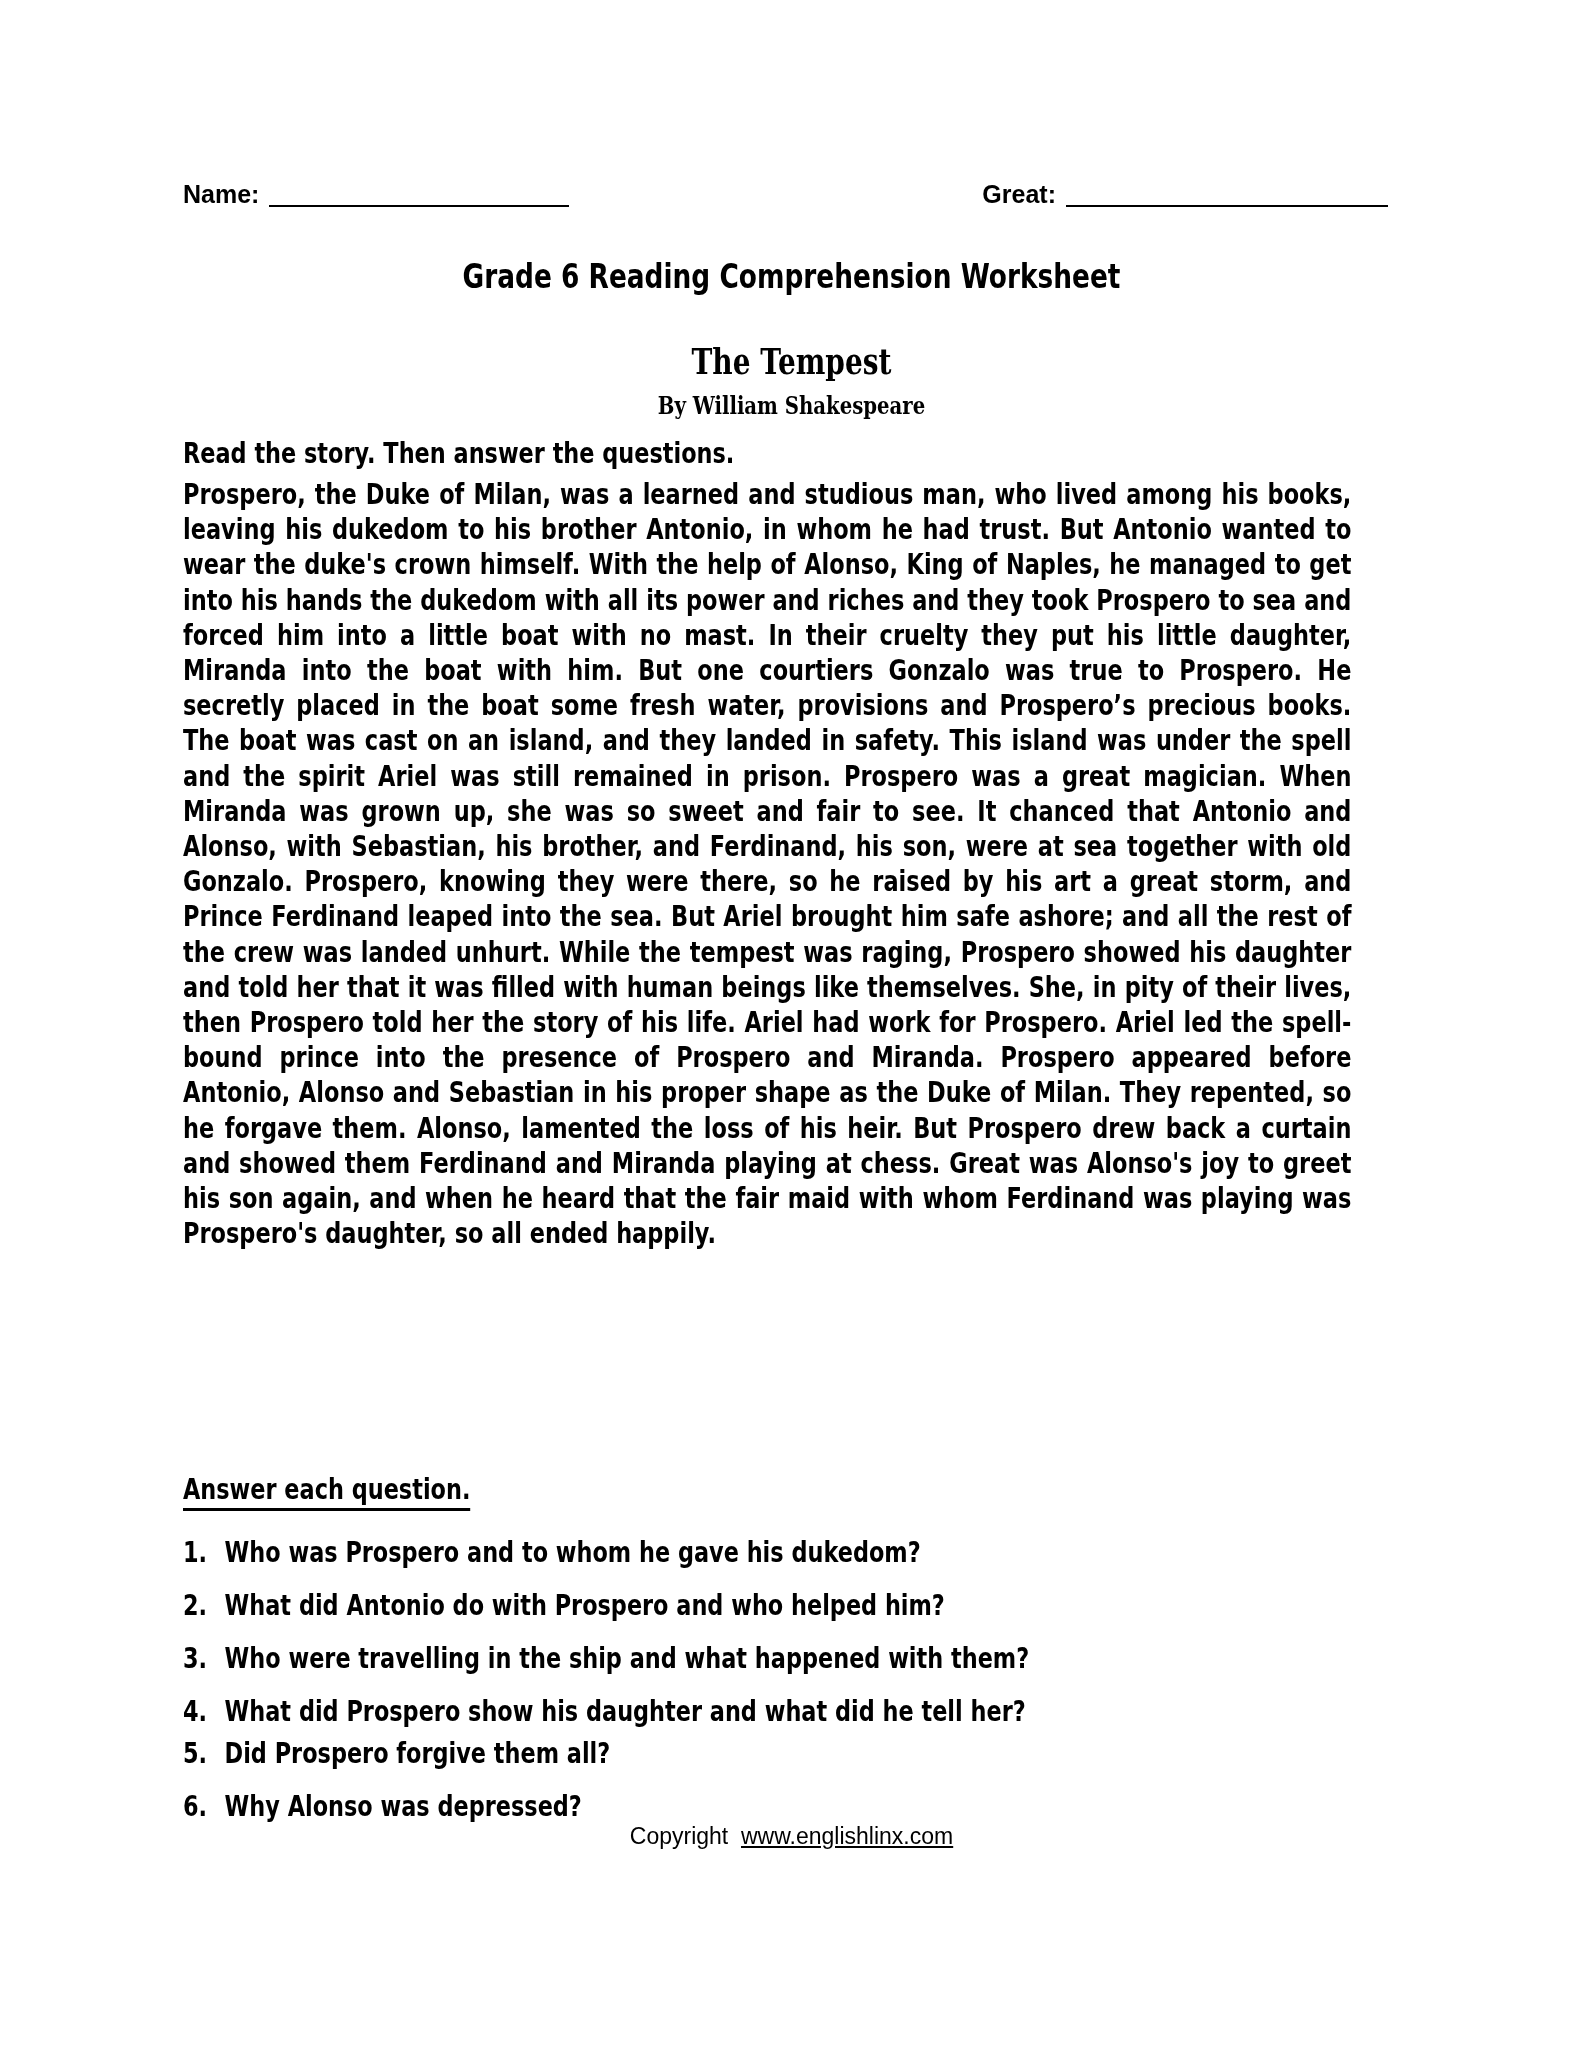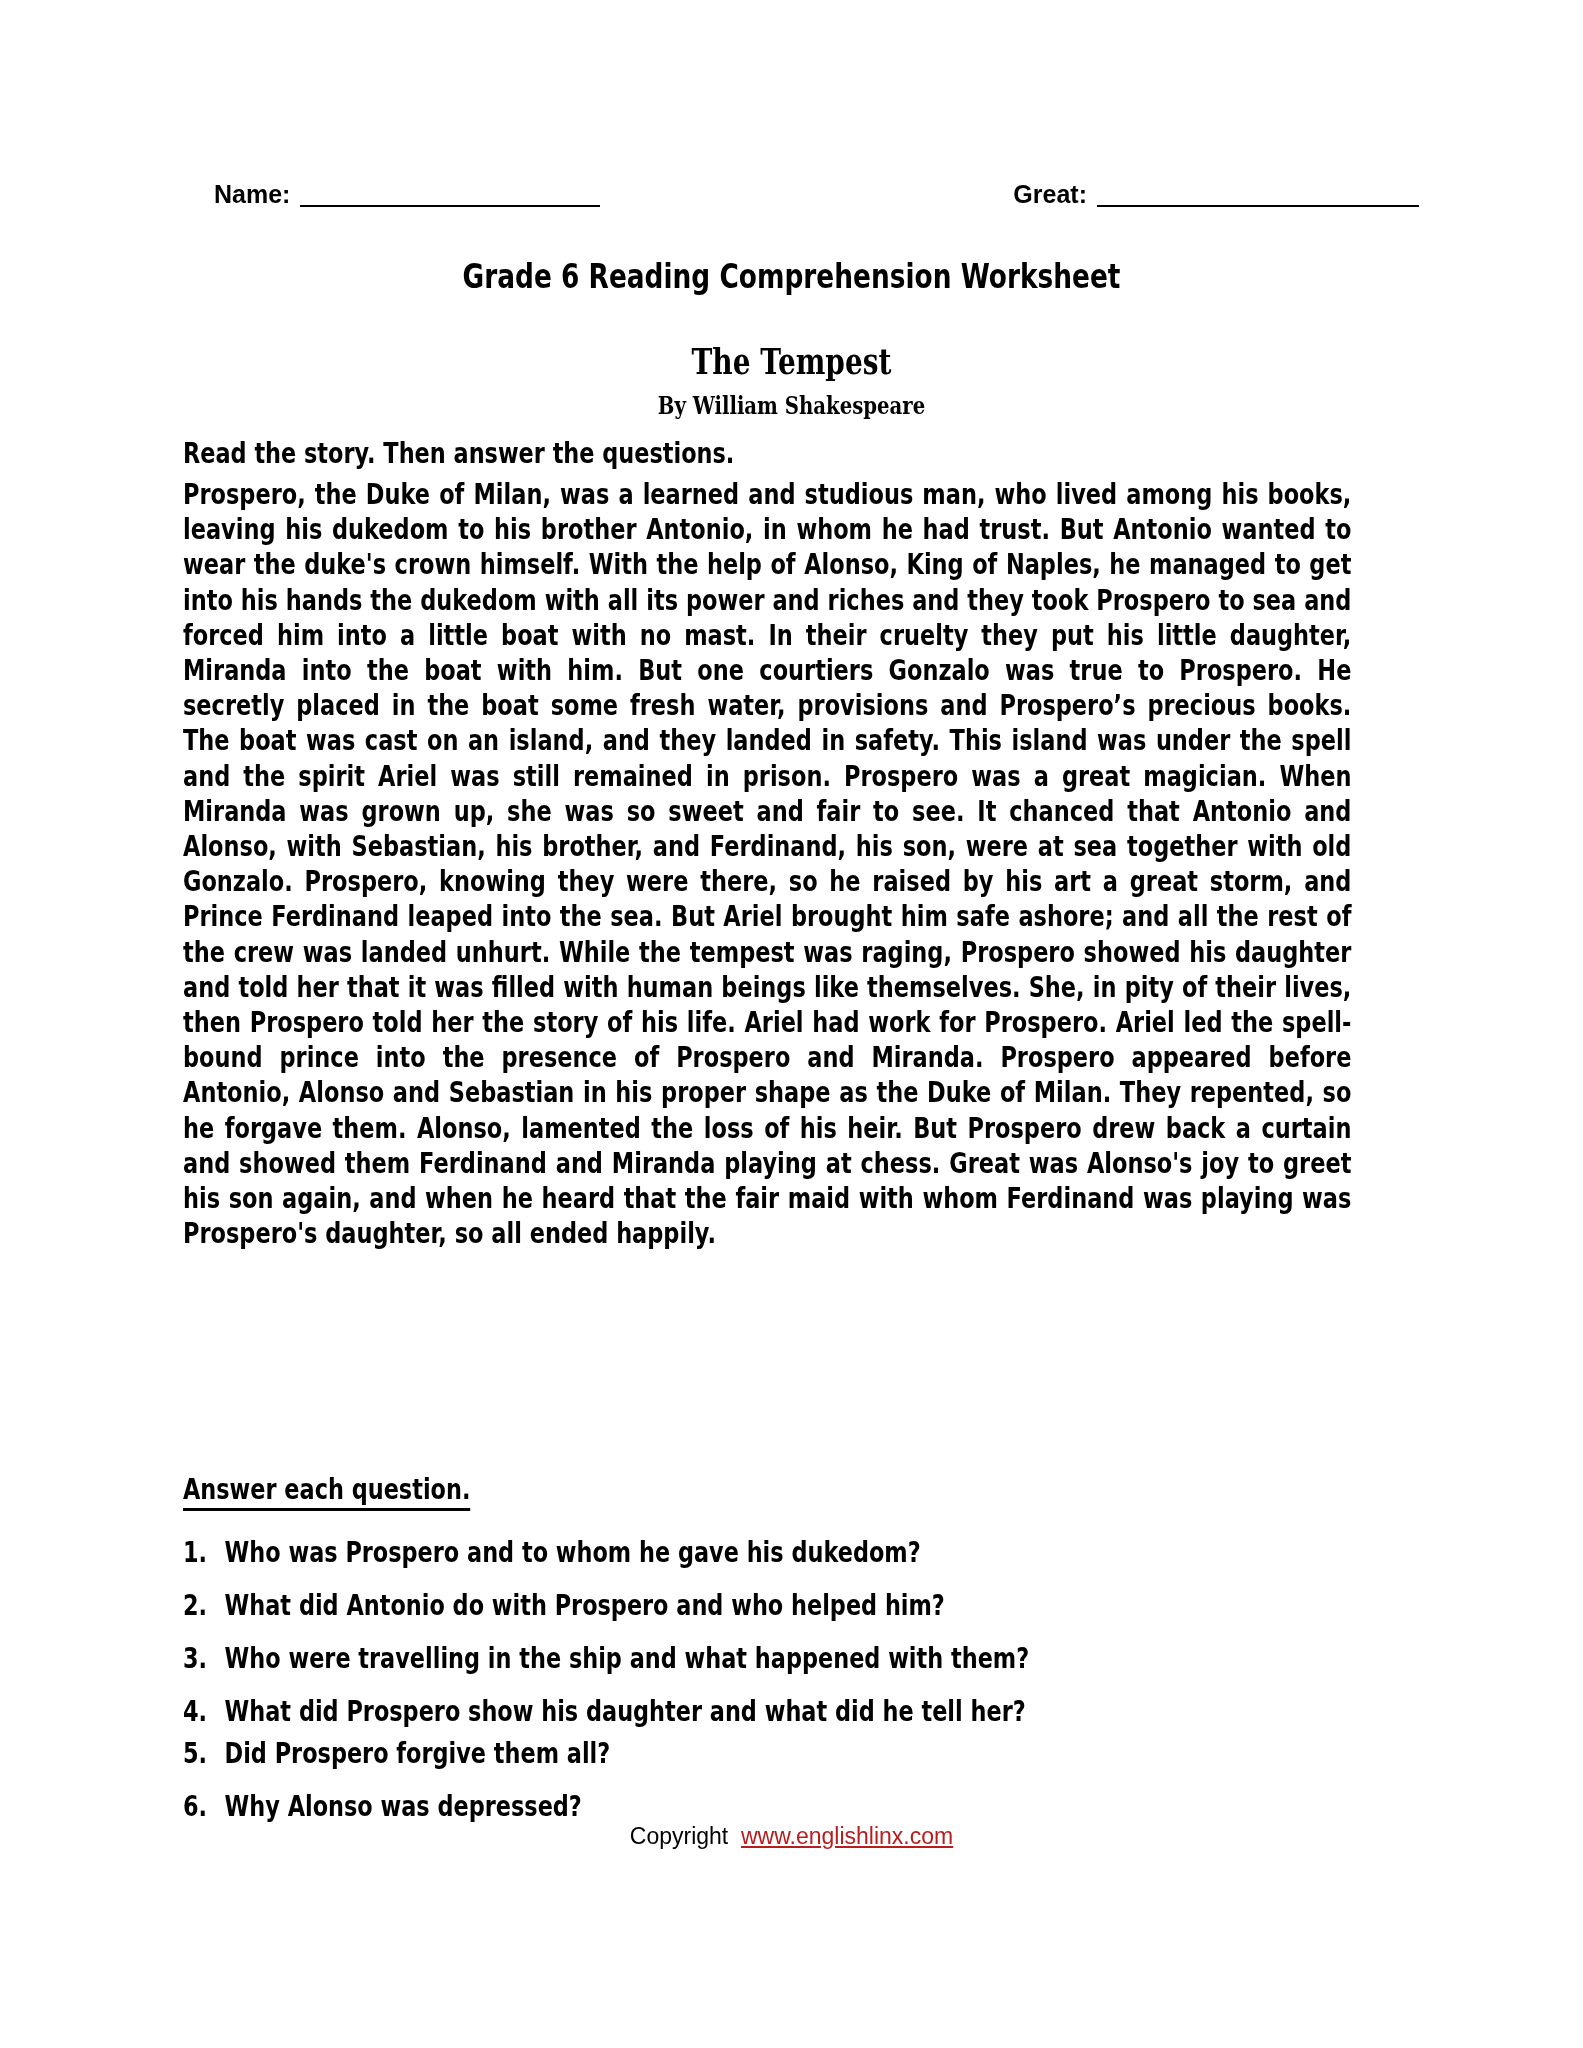--- a/index.html
+++ b/index.html
@@ -25,21 +25,20 @@
 
   
   .namedate-row {
     position: absolute;
     left: 183px;
     top: 182px;
     width: 1205px;
     display: flex;
     align-items: flex-end;
     justify-content: space-between;
-    margin-left: 31px;
   }
   .field {
     display: flex;
     align-items: flex-end;
   }
   .field-label {
     font-family: "Liberation Sans", sans-serif;
     font-weight: bold;
     font-size: 25px;
     line-height: 25px;
@@ -192,21 +191,21 @@
     left: 0;
     top: 1822px;
     width: 1583px;
     text-align: center;
     font-family: "Liberation Sans", sans-serif;
     font-size: 23px;
     line-height: 28px;
     color: #000000;
   }
   .footer a.site-link {
-    color: #b91c1c;
+    color: #000000;
     text-decoration: underline;
   }
 </style>
 </head>
 <body>
 
 <div class="page">
 
   <div class="namedate-row">
     <div class="field">

